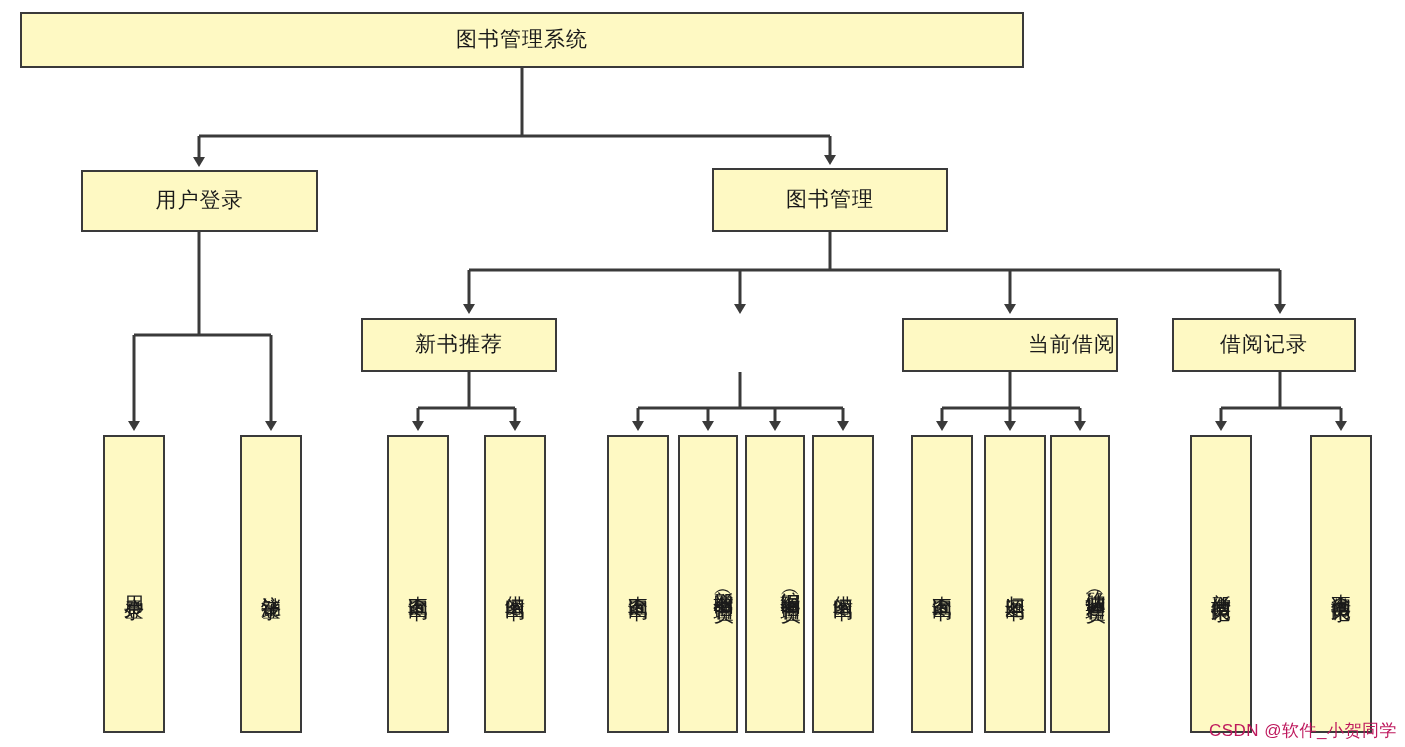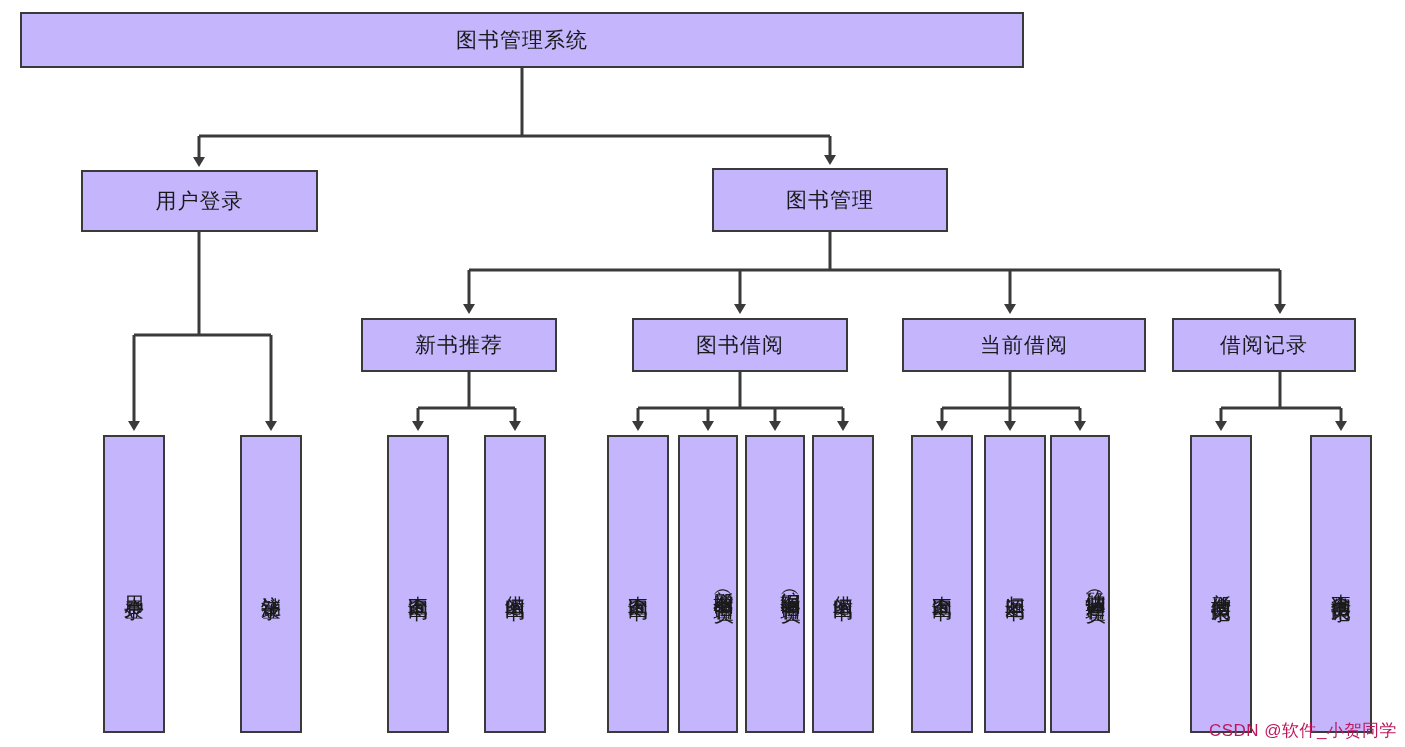--- a/index.html
+++ b/index.html
@@ -22,27 +22,28 @@
     position: absolute;
     left: 0;
     top: 0;
     width: 1405px;
     height: 747px;
     pointer-events: none;
   }
   .node {
     position: absolute;
     box-sizing: border-box;
-    background: #c4b5fd;
+    background: #fef9c3;
     border: 2px solid #3a3a3a;
     display: flex;
     align-items: center;
     justify-content: center;
     color: #1a1a1a;
     z-index: 2;
+    font-family: Liberation Serif, serif;
   }
   .node.horiz {
     font-size: 21px;
     letter-spacing: 1px;
     line-height: 1.1;
   }
   .node.vert {
     writing-mode: vertical-rl;
     text-orientation: upright;
     font-size: 20px;
@@ -133,24 +134,21 @@
   <div class="node horiz" style="left:81px; top:170px; width:237px; height:62px;">
     <span class="label">用户登录</span>
   </div>
   <div class="node horiz" style="left:712px; top:168px; width:236px; height:64px;align-items:center;">
     <span class="label">图书管理</span>
   </div>
 
   <div class="node horiz" style="left:361px; top:318px; width:196px; height:54px;">
     <span class="label">新书推荐</span>
   </div>
-  <div class="node horiz" style="left:632px; top:318px; width:216px; height:54px;">
-    <span class="label">图书借阅</span>
-  </div>
-  <div class="node horiz" style="left:902px; top:318px; width:244px; height:54px;">
+  <div class="node horiz" style="left:902px; top:318px; width:216px; height:54px;justify-content:flex-end;">
     <span class="label">当前借阅</span>
   </div>
   <div class="node horiz" style="left:1172px; top:318px; width:184px; height:54px;text-align:center;">
     <span class="label">借阅记录</span>
   </div>
 
   <div class="node vert" style="left:103px; top:435px; width:62px; height:298px;">
     <span class="label">用户登录</span>
   </div>
   <div class="node vert" style="left:240px; top:435px; width:62px; height:298px;">

